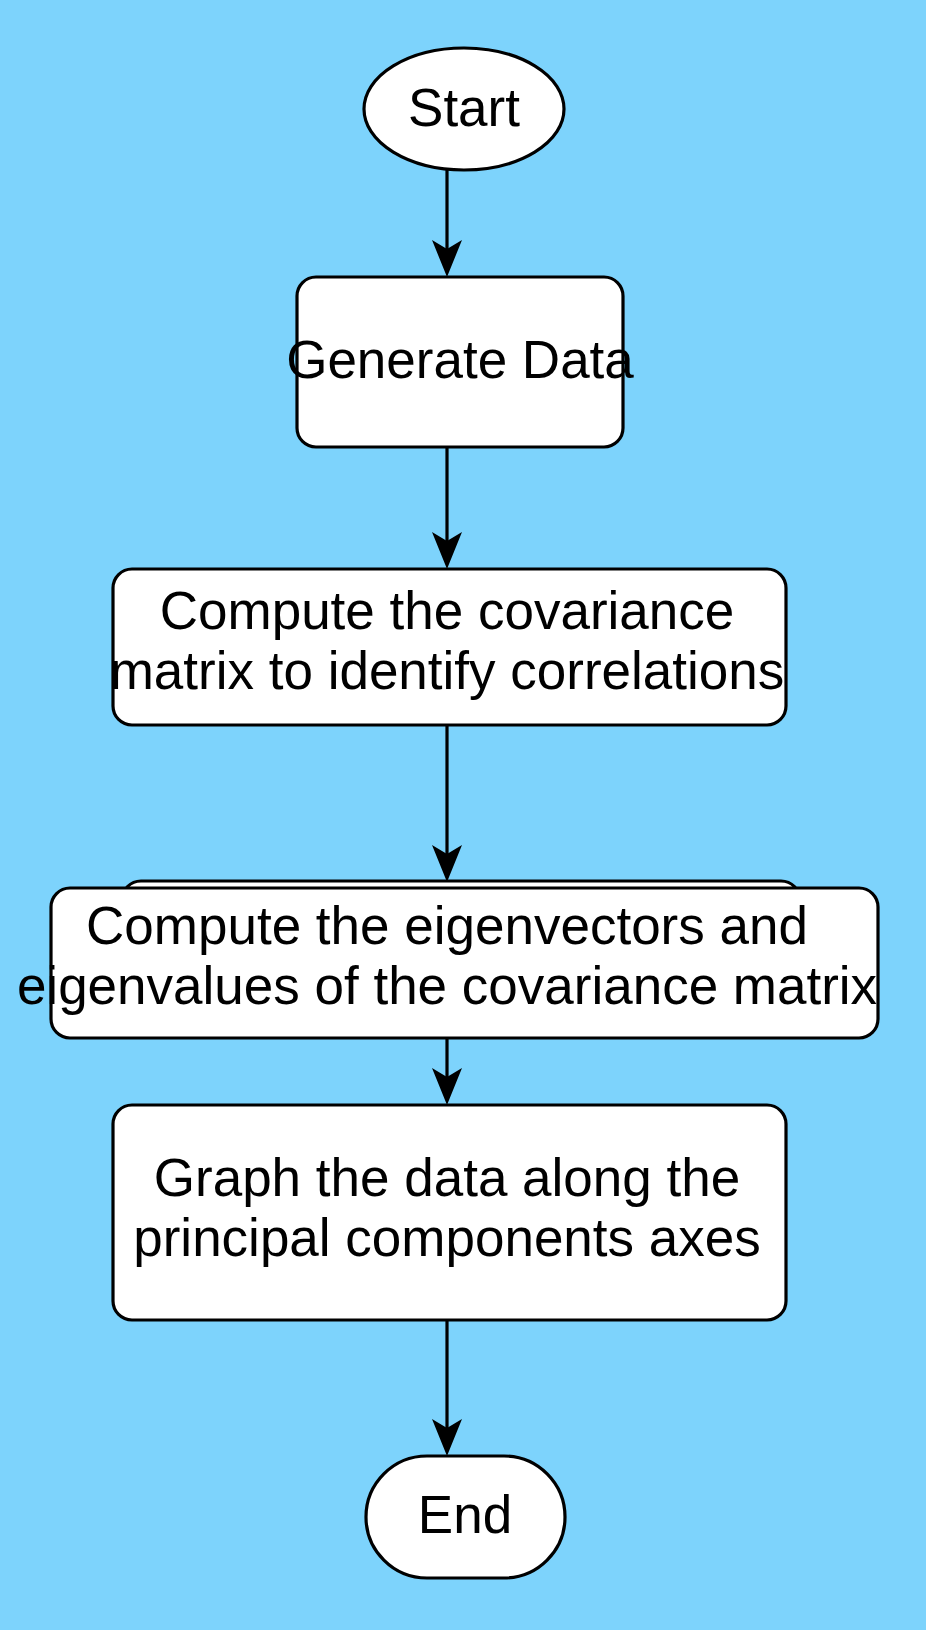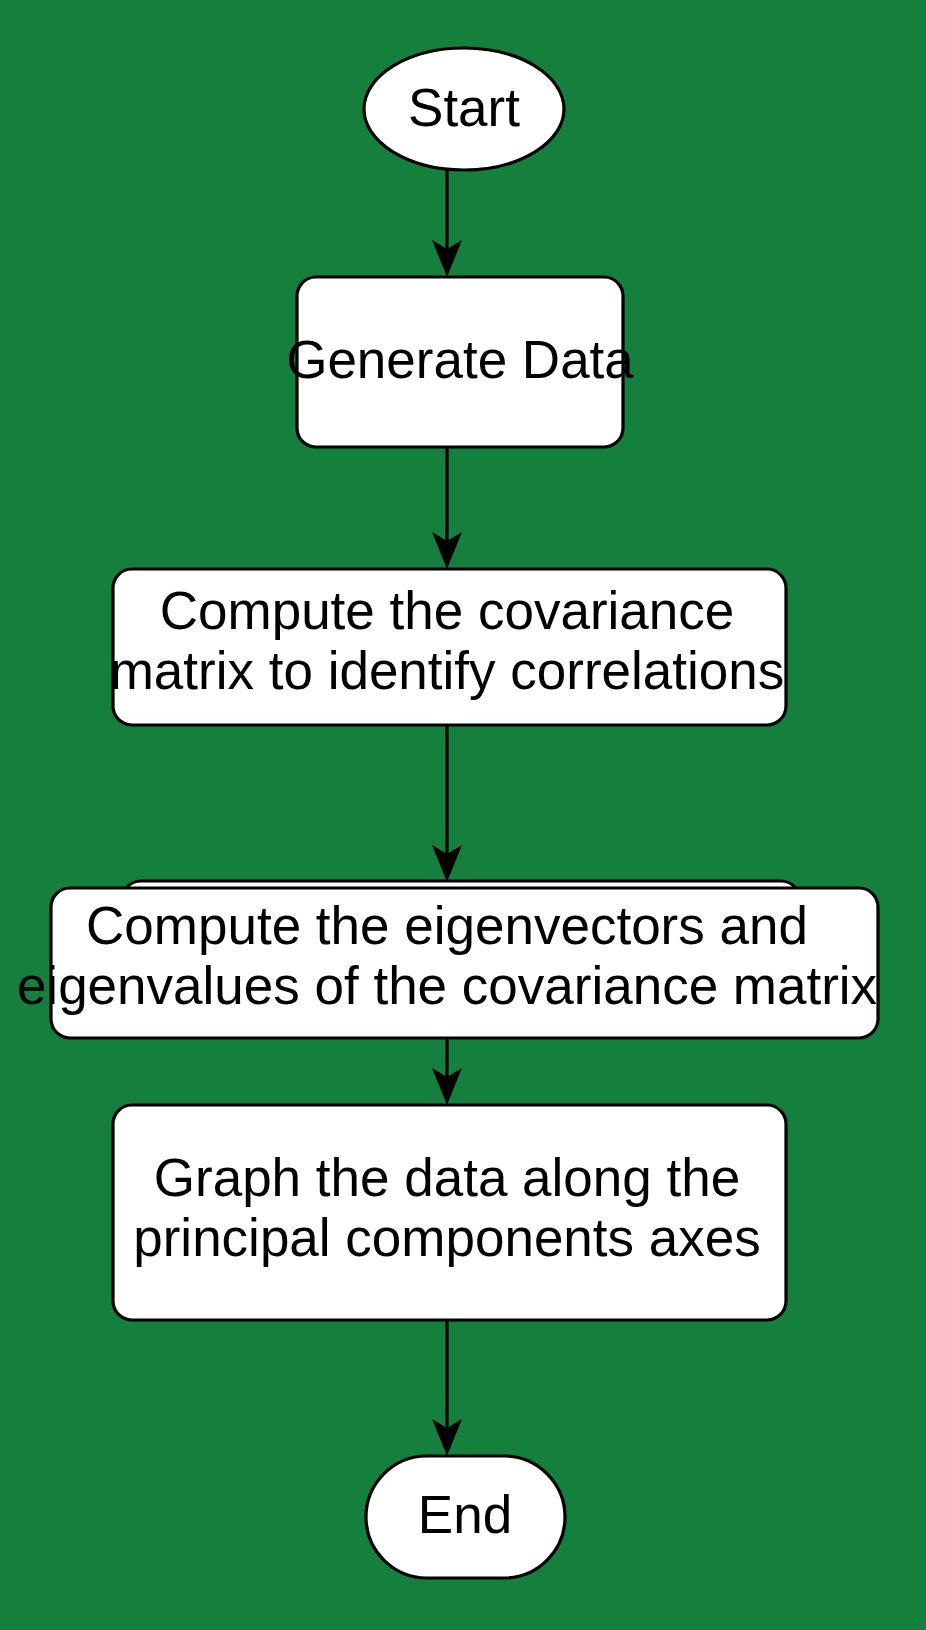--- a/index.html
+++ b/index.html
@@ -8,21 +8,21 @@
     padding: 0;
     background: #ffffff;
   }
   body {
     font-family: "Liberation Sans", sans-serif;
   }
   #flowchart-root {
     position: relative;
     width: 926px;
     height: 1630px;
-    background: #15803d;
+    background: #7dd3fc;
     overflow: hidden;
   }
   #flow-svg {
     position: absolute;
     left: 0;
     top: 0;
     width: 926px;
     height: 1630px;
     display: block;
   }

